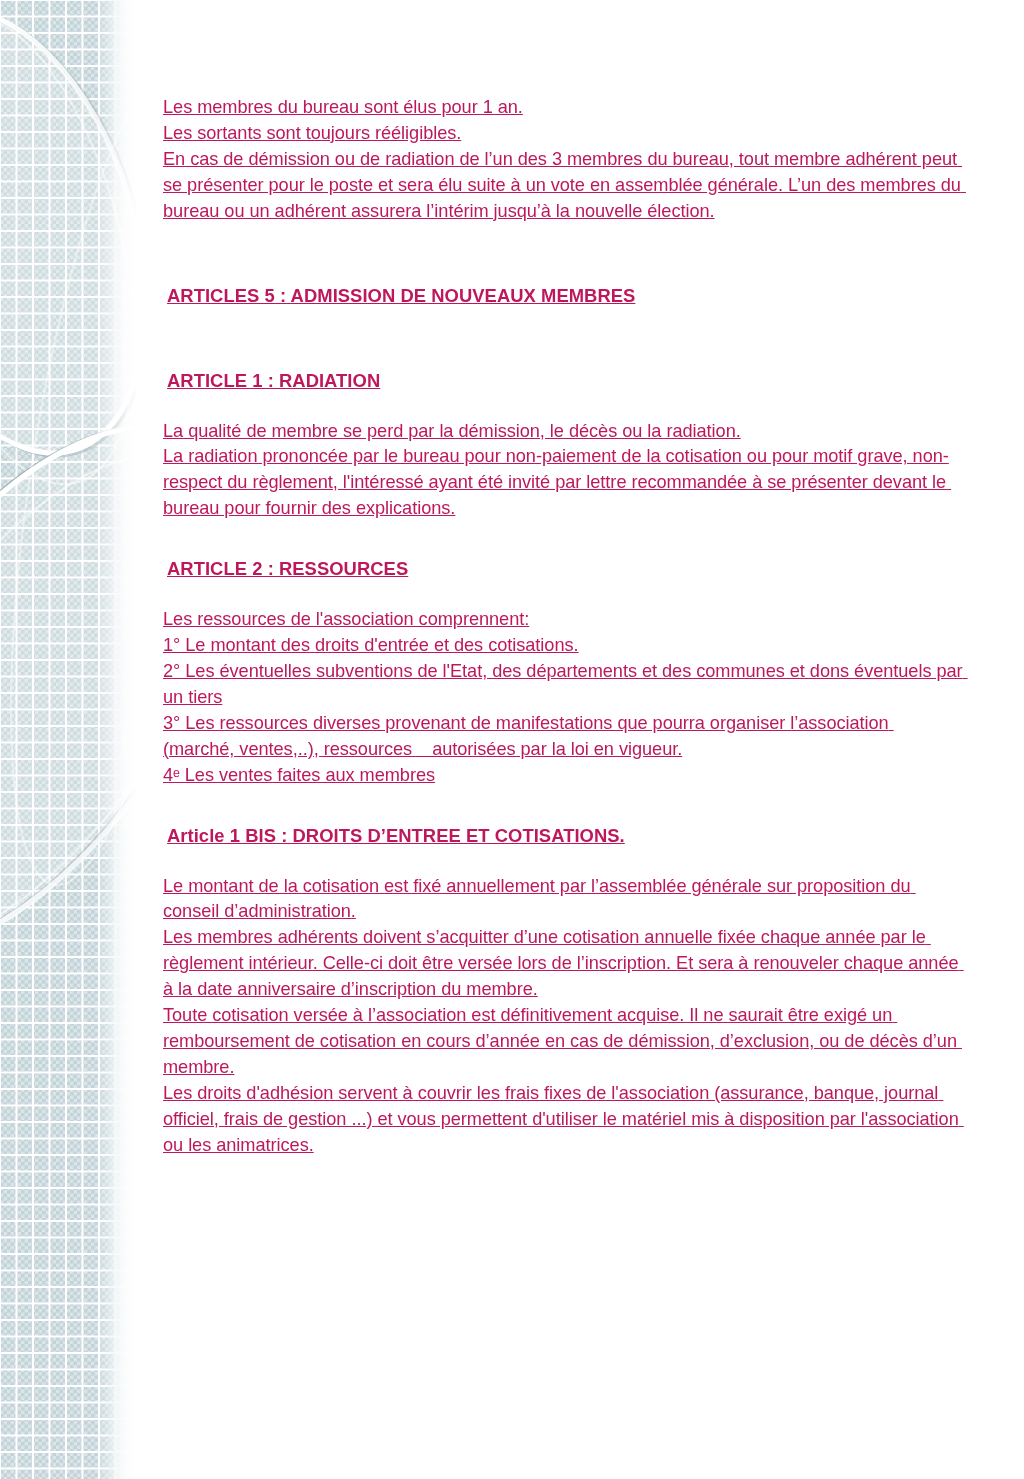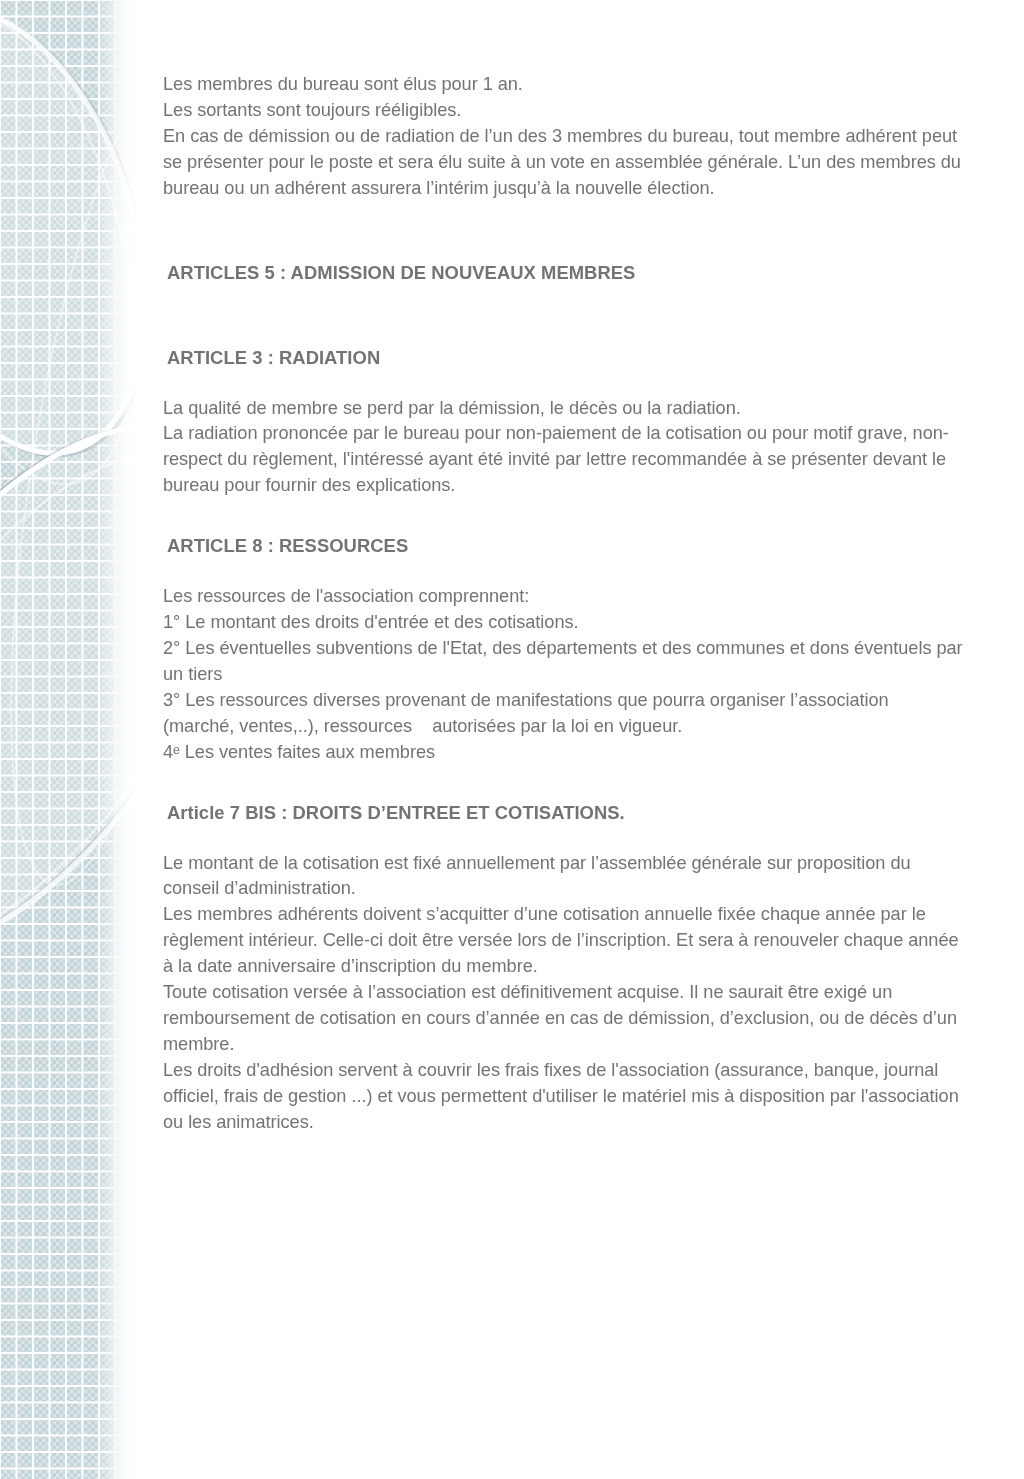--- a/index.html
+++ b/index.html
@@ -101,23 +101,24 @@
         rgba(255,255,255,0.55) 34%,
         rgba(255,255,255,1) 78%);
     pointer-events: none;
   }
 
   
 
   .content {
     position: absolute;
     left: 163px;
-    top: 72px;
+    top: 95px;
     width: 800px;
-    color: #737373;
+    color: #be185d;
+    text-decoration: underline;
   }
 
   .para {
     font-size: 18.2px;
     line-height: 25.9px;
     letter-spacing: -0.05px;
     margin: 0;
     white-space: pre-wrap;
   }
 
@@ -191,38 +192,38 @@
 Les sortants sont toujours rééligibles.
 En cas de démission ou de radiation de l’un des 3 membres du bureau, tout membre adhérent peut se présenter pour le poste et sera élu suite à un vote en assemblée générale. L’un des membres du bureau ou un adhérent assurera l’intérim jusqu’à la nouvelle élection.</p>
 
     <div class="block-gap-intro"></div>
 
     <h2 class="heading">ARTICLES 5 : ADMISSION DE NOUVEAUX MEMBRES</h2>
     <div class="block-gap-head"></div>
 
     <div class="block-gap-sect"></div>
 
-    <h2 class="heading">ARTICLE 3 : RADIATION</h2>
+    <h2 class="heading">ARTICLE 1 : RADIATION</h2>
     <div class="block-gap-head"></div>
     <p class="para">La qualité de membre se perd par la démission, le décès ou la radiation.
 La radiation prononcée par le bureau pour non-paiement de la cotisation ou pour motif grave, non-respect du règlement, l'intéressé ayant été invité par lettre recommandée à se présenter devant le bureau pour fournir des explications.</p>
 
     <div class="block-gap-sect"></div>
 
-    <h2 class="heading">ARTICLE 8 : RESSOURCES</h2>
+    <h2 class="heading">ARTICLE 2 : RESSOURCES</h2>
     <div class="block-gap-head"></div>
     <p class="para">Les ressources de l'association comprennent:
 1° Le montant des droits d'entrée et des cotisations.
 2° Les éventuelles subventions de l'Etat, des départements et des communes et dons éventuels par un tiers
 3° Les ressources diverses provenant de manifestations que pourra organiser l’association (marché, ventes,..), ressources    autorisées par la loi en vigueur.
 4ᵉ Les ventes faites aux membres</p>
 
     <div class="block-gap-sect"></div>
 
-    <h2 class="heading">Article 7 BIS : DROITS D’ENTREE ET COTISATIONS.</h2>
+    <h2 class="heading">Article 1 BIS : DROITS D’ENTREE ET COTISATIONS.</h2>
     <div class="block-gap-head"></div>
     <p class="para">Le montant de la cotisation est fixé annuellement par l’assemblée générale sur proposition du conseil d’administration.
 Les membres adhérents doivent s’acquitter d’une cotisation annuelle fixée chaque année par le règlement intérieur. Celle-ci doit être versée lors de l’inscription. Et sera à renouveler chaque année à la date anniversaire d’inscription du membre.
 Toute cotisation versée à l’association est définitivement acquise. Il ne saurait être exigé un remboursement de cotisation en cours d’année en cas de démission, d’exclusion, ou de décès d’un membre.
 Les droits d'adhésion servent à couvrir les frais fixes de l'association (assurance, banque, journal officiel, frais de gestion ...) et vous permettent d'utiliser le matériel mis à disposition par l'association ou les animatrices.</p>
 
   </div>
 
 </div>
 

